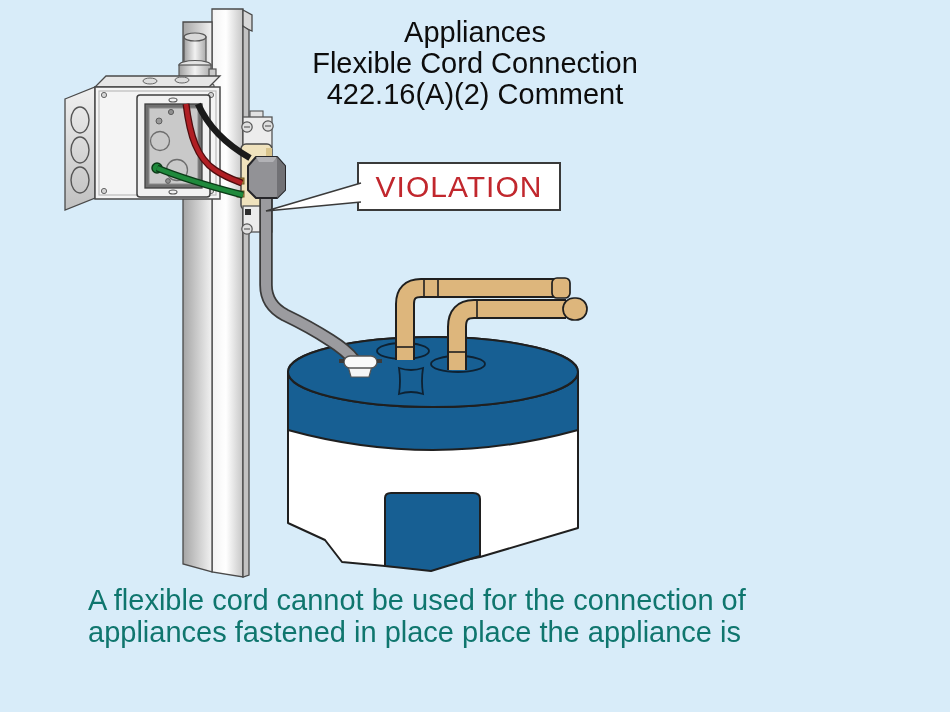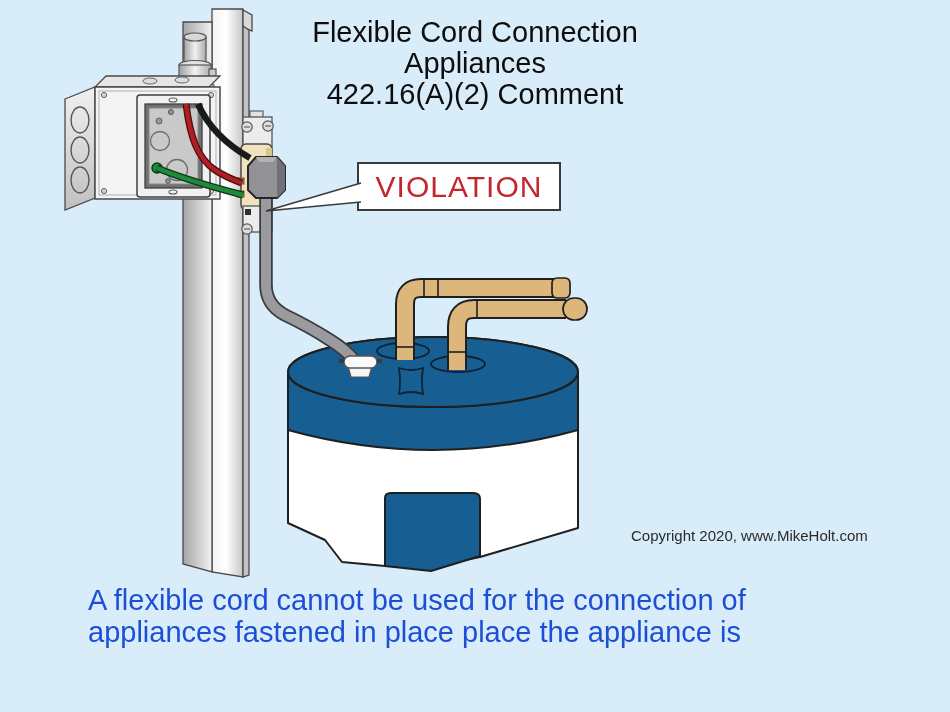--- a/index.html
+++ b/index.html
@@ -16,21 +16,21 @@
     text-align:center;font-size:29px;line-height:31px;
     color:#0d0d0d;
   }
   .title-line3{}
   .copyright{
     position:absolute;left:631px;top:527px;
     font-size:15px;color:#2b2b2b;white-space:nowrap;
   }
   .caption-block{
     position:absolute;left:88px;top:584px;
-    font-size:29px;line-height:32.4px;color:#1d4ed8;
+    font-size:29px;line-height:32.4px;color:#0f766e;
   }
   .caption-block div{white-space:nowrap;}
   .violation-text{
     font-family:"Liberation Sans",sans-serif;
     font-size:30px;letter-spacing:1px;
     fill:var(--violation_red,#C1272D);
   }
 </style>
 </head>
 <body>
@@ -179,25 +179,24 @@
 
     <g>
       <rect x="358" y="163" width="202" height="47" fill="#FFFFFF" stroke="#3a3a3a" stroke-width="2"></rect>
       <polygon points="361,183 266,211 361,202" fill="#FFFFFF"></polygon>
       <path d="M361,183 L266,211 L361,202" fill="none" stroke="#3a3a3a" stroke-width="1.6"></path>
       <text class="violation-text" x="459" y="197" text-anchor="middle">VIOLATION</text>
     </g>
   </svg>
 
   <div class="title-block">
+    <div>Appliances</div>
     <div>Flexible Cord Connection</div>
-    <div>Appliances</div>
     <div class="title-line3">422.16(A)(2) Comment</div>
   </div>
 
-  <div class="copyright">Copyright 2020, www.MikeHolt.com</div>
 
   <div class="caption-block">
     <div>A flexible cord cannot be used for the connection of</div>
     <div>appliances fastened in place place the appliance is</div>
   </div>
 
 </div>
 
 </body></html>

